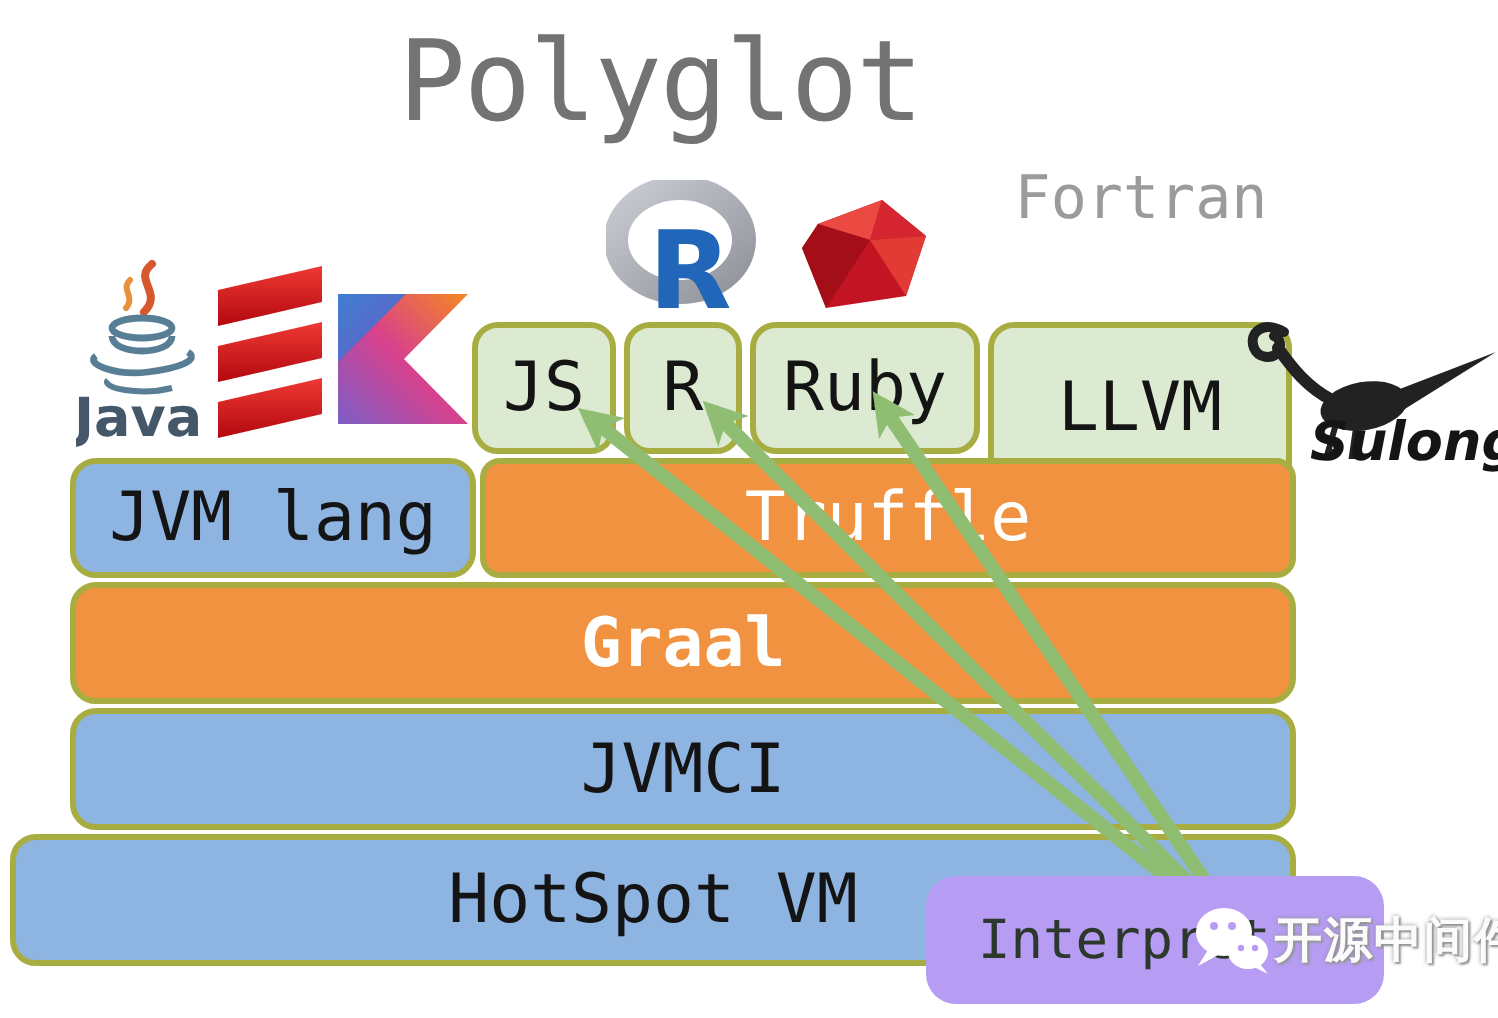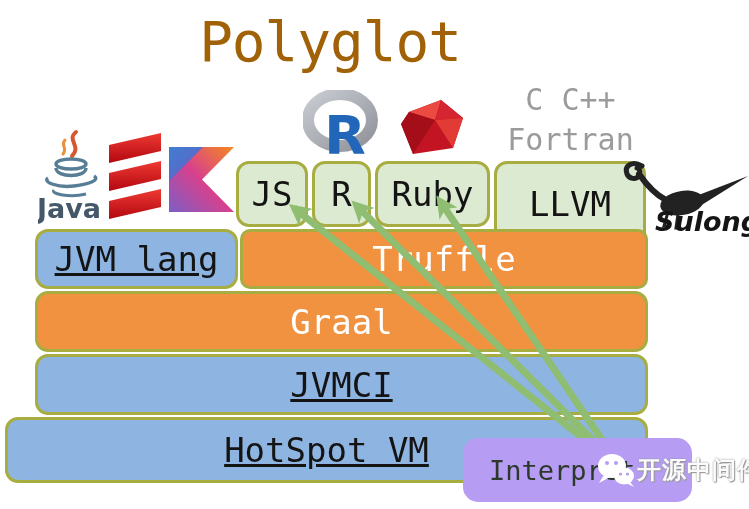--- a/index.html
+++ b/index.html
@@ -3,46 +3,46 @@
 <meta charset="utf-8">
 <style>
   html,body{margin:0;padding:0;background:#ffffff;}
   .canvas{
     position:relative;width:749px;height:509px;background:#ffffff;
     overflow:hidden;font-family:"DejaVu Sans Mono","Liberation Mono",monospace;
   }
   
   .title{
     position:absolute;left:150px;top:4px;width:360px;height:76px;
-    font-size:56px;line-height:76px;text-align:center;color:#a16207;
+    font-size:56px;line-height:76px;text-align:center;color:#737373;
     letter-spacing:-1px;z-index:1;
   }
   
   .native{
     position:absolute;left:488px;top:80px;width:165px;z-index:1;
     color:#9b9b9b;font-size:30px;line-height:40px;text-align:center;
   }
   
   .box{
     position:absolute;box-sizing:border-box;border:3px solid #a8ad42;
     border-radius:13px;display:flex;align-items:center;justify-content:center;
     z-index:1;
   }
   .green{background:#dcead2;color:#141414;font-size:34px;}
-  .blue{background:#8eb4e2;color:#141414;font-size:34px;text-decoration:underline;}
+  .blue{background:#8eb4e2;color:#141414;font-size:34px;}
   .orange{background:#f0923f;color:#ffffff;font-size:34px;}
   
   .box-js  {left:236px;top:161px;width:72px;height:66px;text-align:center;}
   .box-r   {left:312px;top:161px;width:59px;height:66px;}
   .box-ruby{left:375px;top:161px;width:115px;height:66px;}
   .box-llvm{left:494px;top:161px;width:152px;height:86px;}
   
   .box-jvmlang{left:35px;top:229px;width:203px;height:60px;}
   .box-truffle{left:240px;top:229px;width:408px;height:60px;border-radius:10px;}
-  .box-graal  {left:35px;top:291px;width:613px;height:61px;}
+  .box-graal  {left:35px;top:291px;width:613px;height:61px;font-weight:bold;}
   .box-jvmci  {left:35px;top:354px;width:613px;height:61px;}
   .box-hotspot{left:5px;top:417px;width:643px;height:66px;}
   
   .box-interp{
     position:absolute;left:463px;top:438px;width:229px;height:64px;
     background:#b69df3;border-radius:15px;z-index:5;
     display:flex;align-items:center;box-sizing:border-box;padding-left:26px;
     color:#2d382d;font-size:27px;
   }
   
@@ -73,21 +73,20 @@
   }
 </style>
 </head>
 <body>
 
 <div class="canvas">
 
   <div class="title">Polyglot</div>
 
   <div class="native">
-    <div>C C++</div>
     <div>Fortran</div>
   </div>
 
   <svg class="logo logo-java" width="68" height="96" viewBox="0 0 68 96">
     <path d="M38,4 C28,12 44,18 34,28" fill="none" stroke="#d6582e" stroke-width="4" stroke-linecap="round"></path>
     <path d="M27,12 C22,17 30,20 25,26" fill="none" stroke="#e8903a" stroke-width="3" stroke-linecap="round"></path>
     <ellipse cx="33" cy="36" rx="15" ry="5" fill="none" stroke="#587e95" stroke-width="3.4"></ellipse>
     <path d="M18,40 C18,50 48,50 48,40" fill="none" stroke="#587e95" stroke-width="3.4"></path>
     <path d="M10,50 C4,54 20,60 36,58 C52,56 62,52 56,48" fill="none" stroke="#587e95" stroke-width="3.4"></path>
     <path d="M16,62 C12,66 32,70 48,66" fill="none" stroke="#587e95" stroke-width="3"></path>

